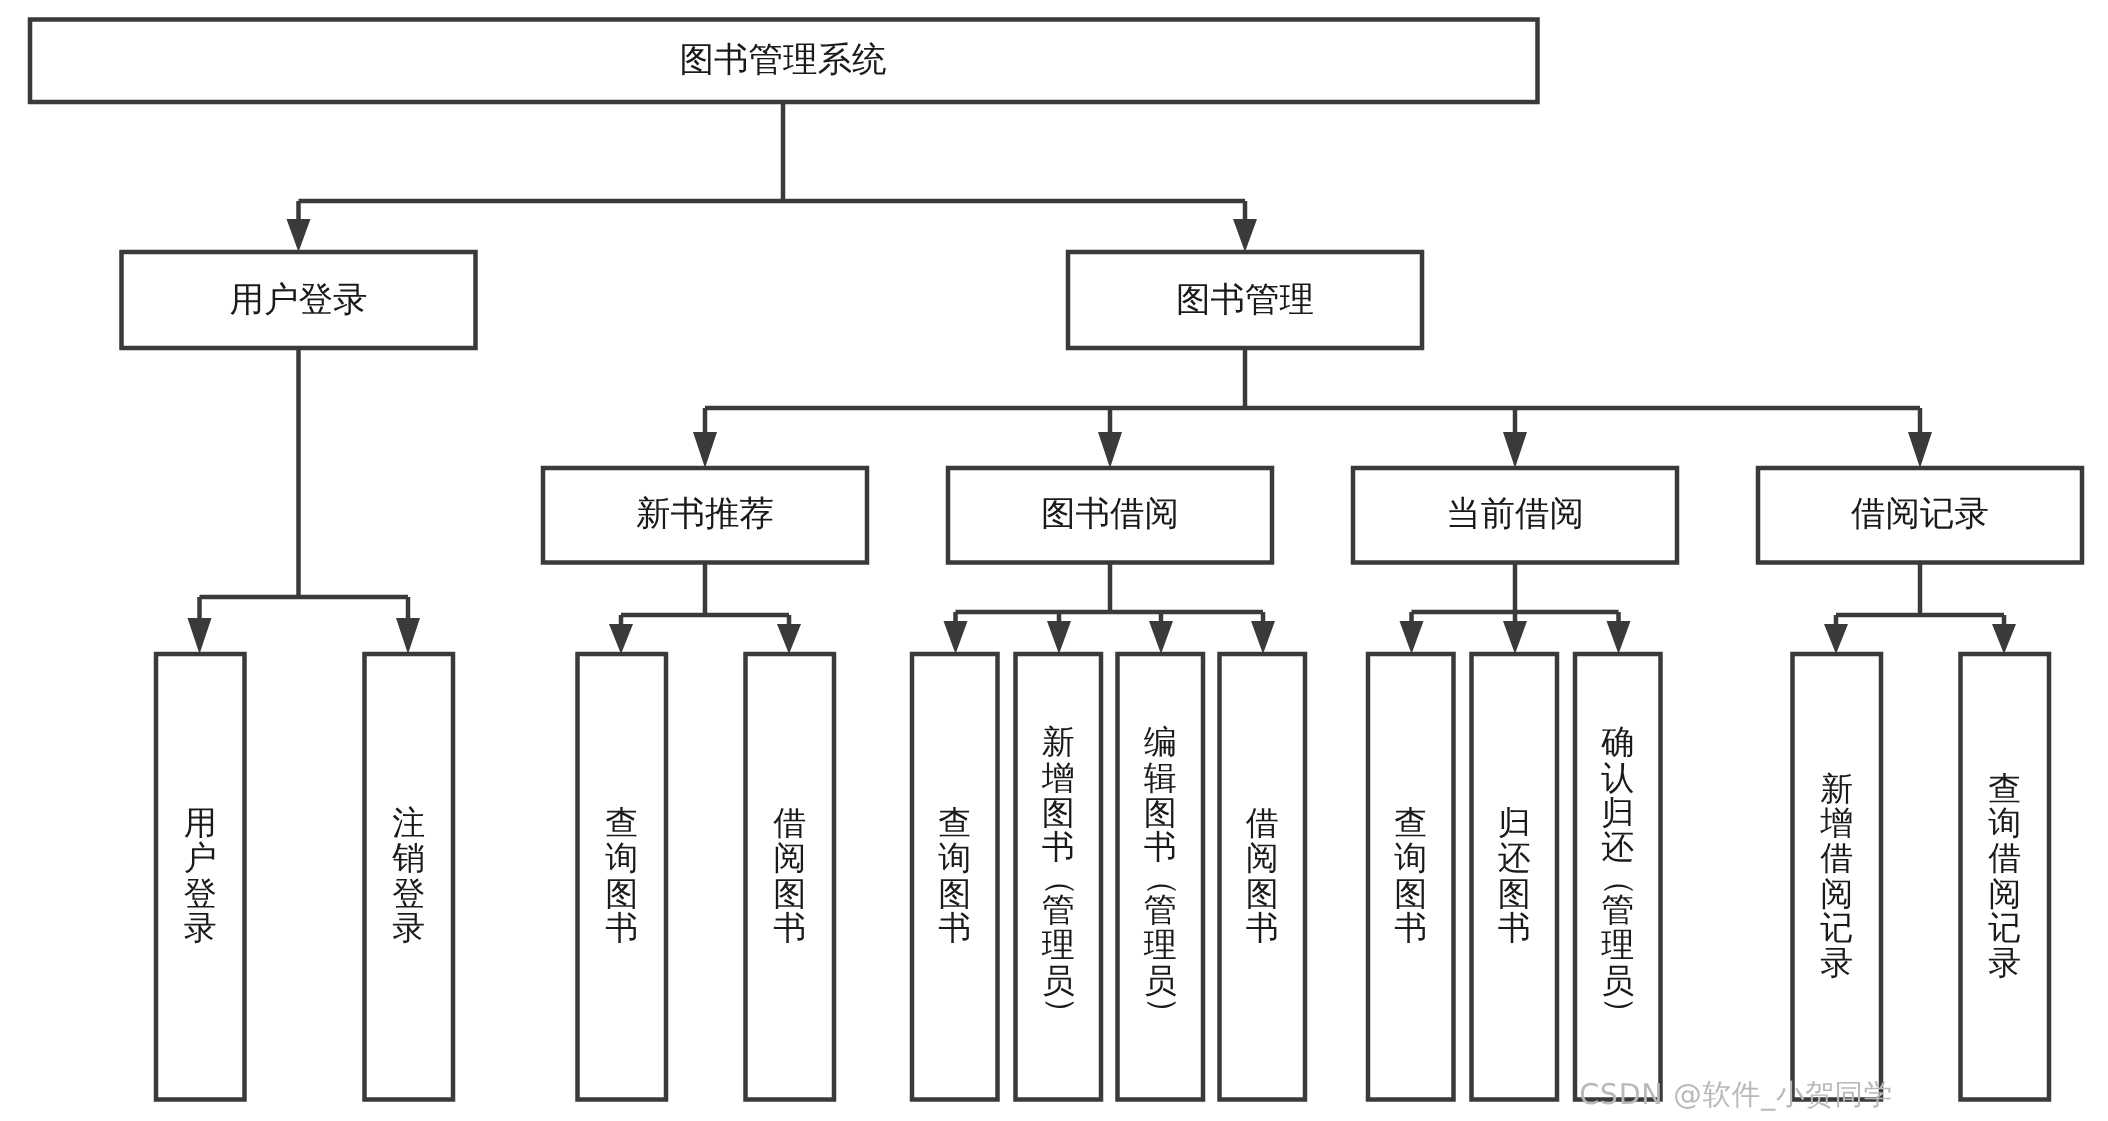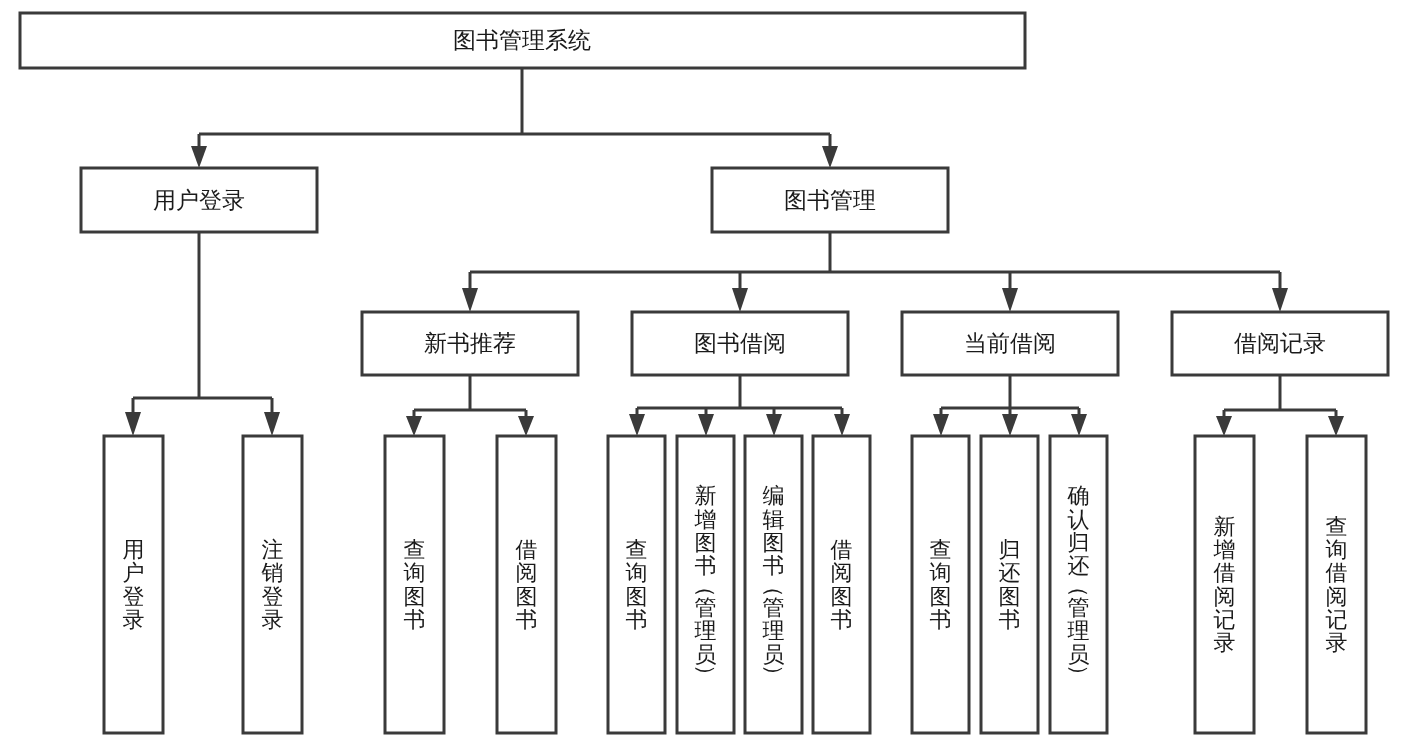--- a/index.html
+++ b/index.html
@@ -309,13 +309,14 @@
       <div>
         <span>查</span>
         <span>询</span>
         <span>借</span>
         <span>阅</span>
         <span>记</span>
         <span>录</span>
       </div>
     </div>
 
+  <div class="watermark">CSDN @软件_小贺同学</div>
 </div>
 
 </body></html>

